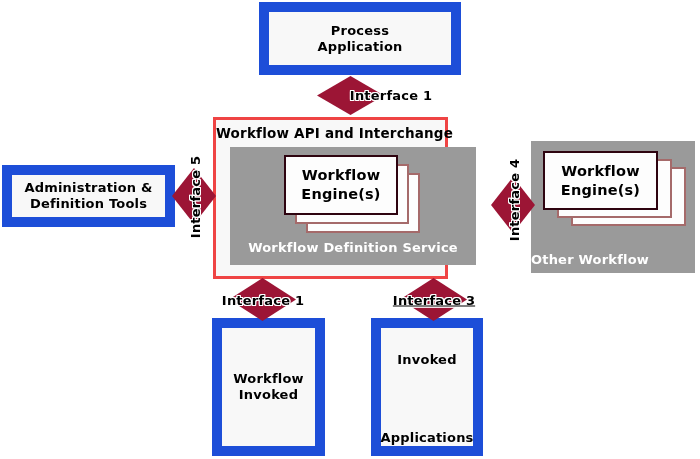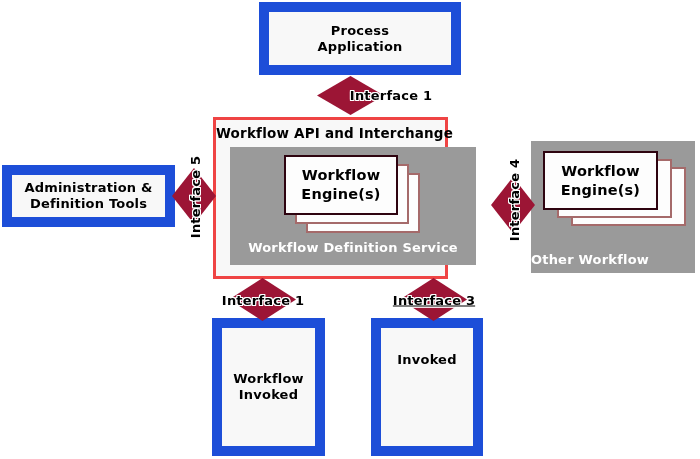--- a/index.html
+++ b/index.html
@@ -100,20 +100,21 @@
     <div class="boxline">Definition Tools</div>
   </div>
 
   <div class="framed box-client">
     <div class="boxline">Workflow</div>
     <div class="boxline">Invoked</div>
   </div>
 
   <div class="framed box-invoked">
     <div class="boxline">Invoked</div>
+    <div class="boxline">Applications</div>
   </div>
 
   <div class="box-center">
     <div class="center-title">Workflow API and Interchange</div>
 
     <div class="enactment">
       <div class="card card-back c3"></div>
       <div class="card card-back c2"></div>
       <div class="card card-front c1">
         <div class="boxline">Workflow</div>

